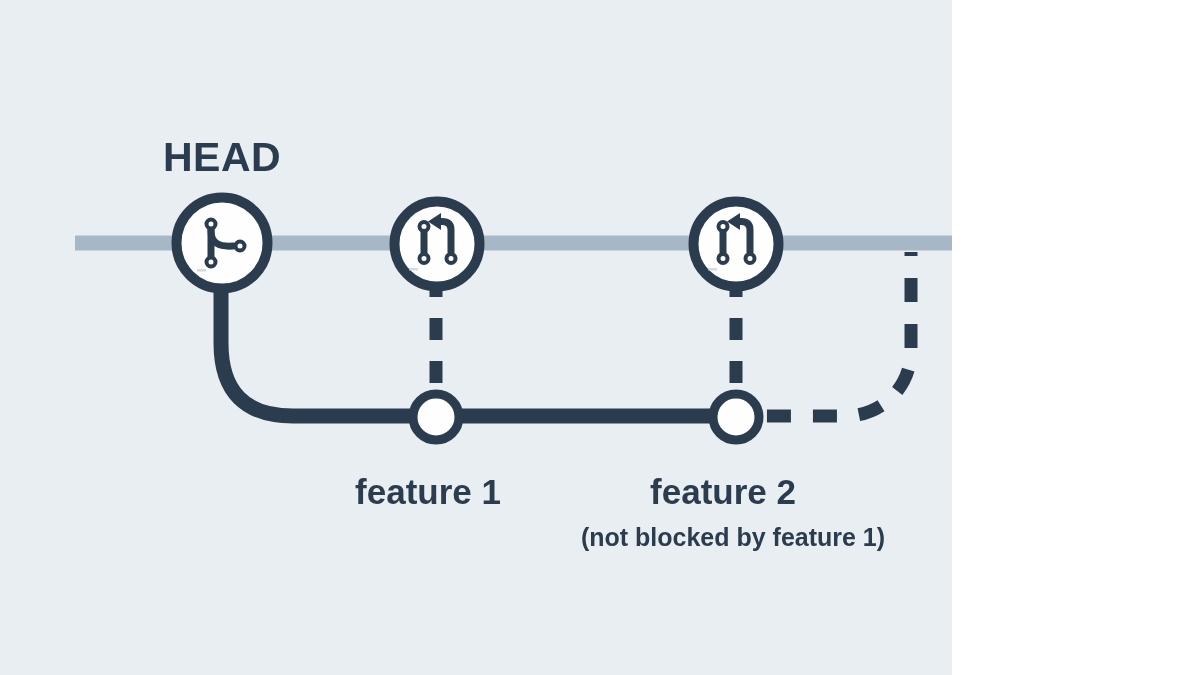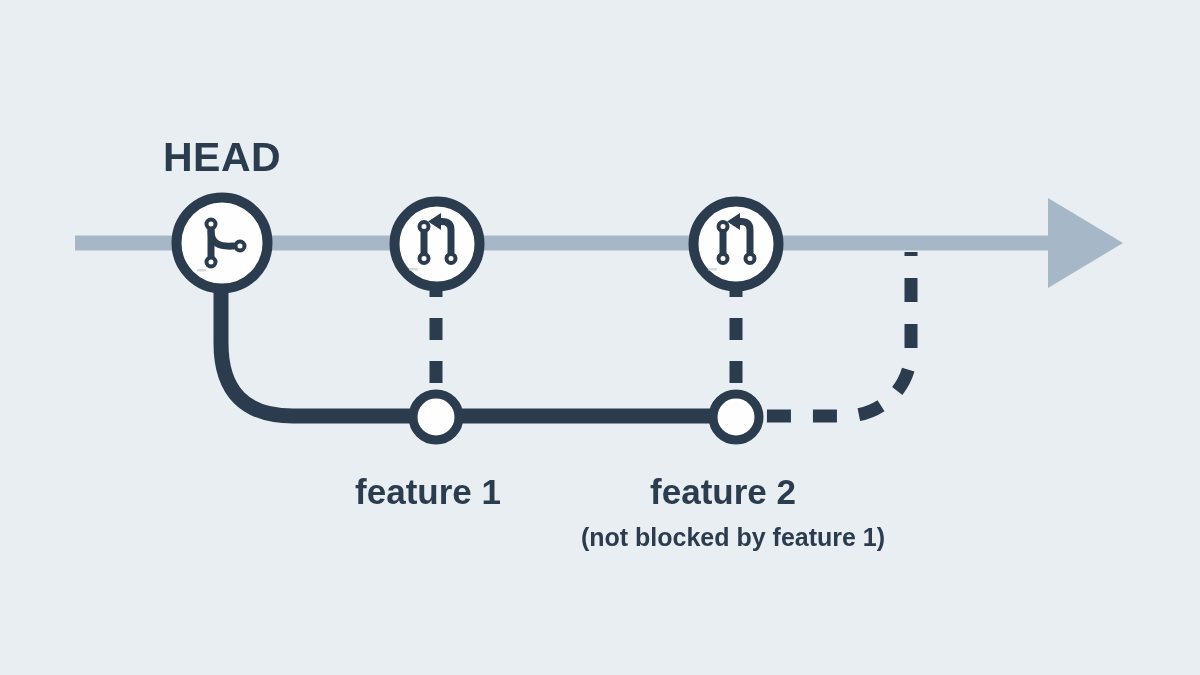--- a/index.html
+++ b/index.html
@@ -1,17 +1,17 @@
 <!DOCTYPE html>
 <html style="--background: #e9eef2; --timeline: #a6b8c7; --branch: #2b3c4f; --node-fill: #fefefe; --text: #2b3c4f;"><head>
 <meta charset="utf-8">
 <style>
   html, body { margin: 0; padding: 0; }
   .stage {
-    width: 1200px; height: 675px;
+    width: 952px; height: 675px;
     background: var(--background, #e9eef2);
     position: relative; overflow: hidden;
     font-family: "Liberation Sans", sans-serif;
   }
   svg { display: block; }
   .timeline-fill   { fill: var(--timeline, #a6b8c7); }
   .branch-stroke   { stroke: var(--branch, #2b3c4f); fill: none; }
   .branch-fill     { fill: var(--branch, #2b3c4f); }
   .node-circle     { fill: var(--node-fill, #fefefe); stroke: var(--branch, #2b3c4f); }
   .icon-rail       { stroke: var(--branch, #2b3c4f); fill: none; stroke-linecap: round; }

